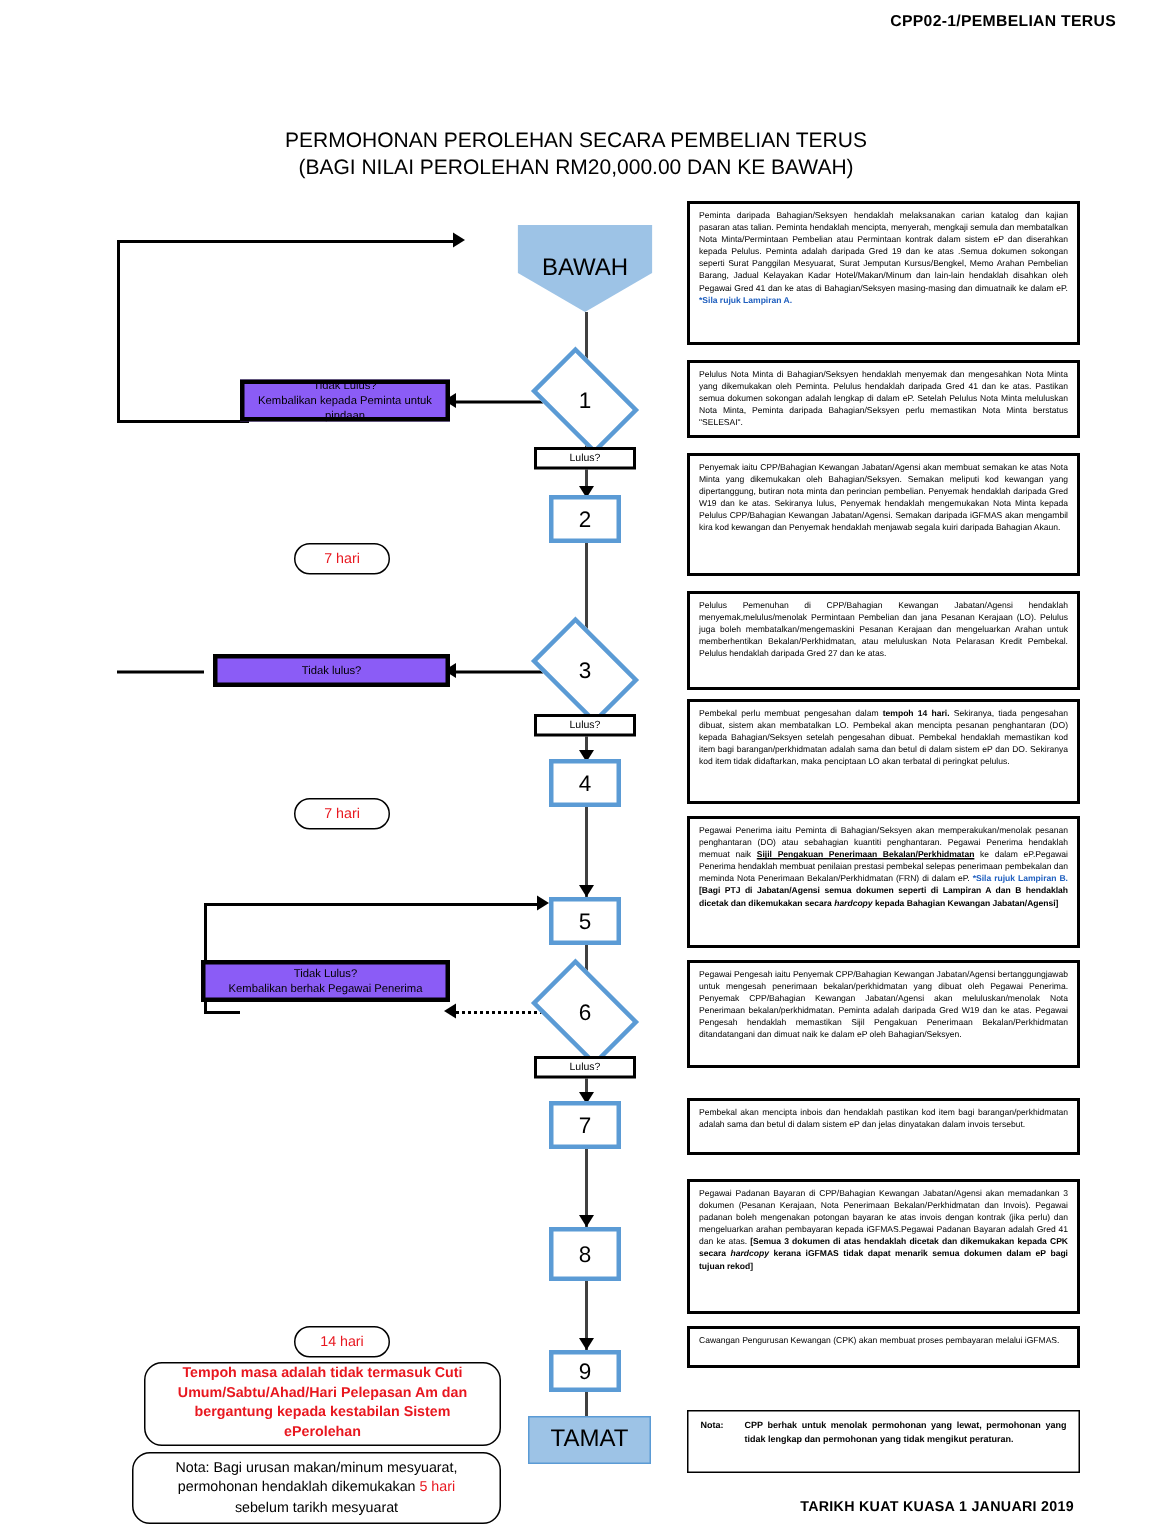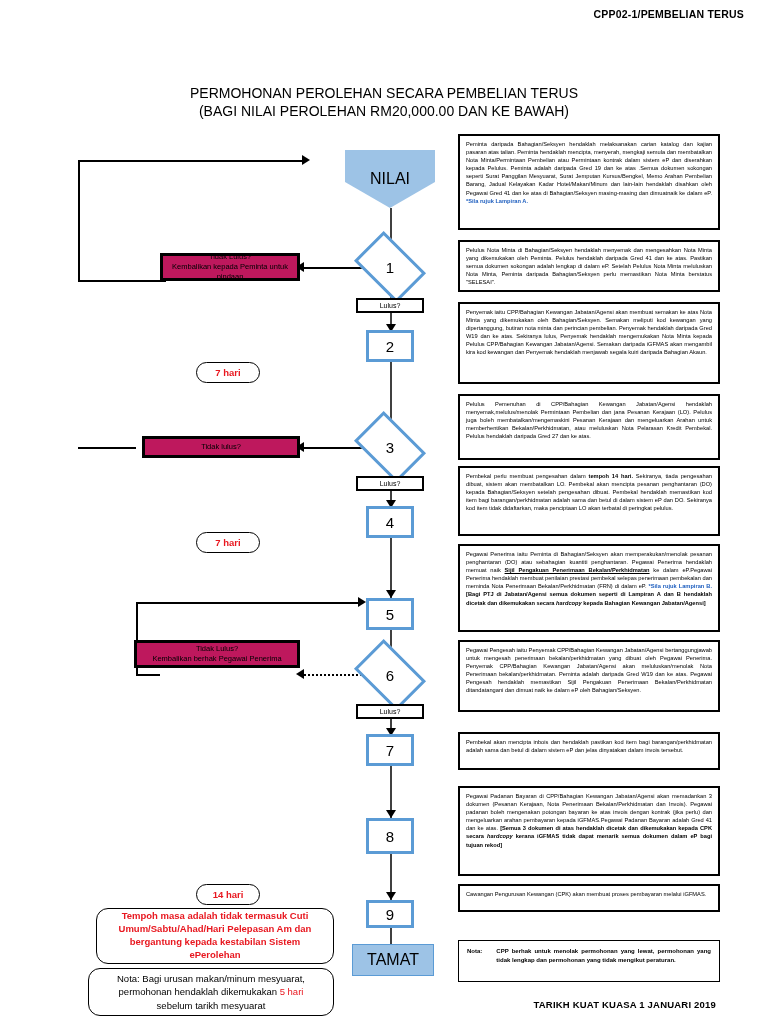--- a/index.html
+++ b/index.html
@@ -68,21 +68,21 @@
   
   .lulus-label {
     position: absolute;
     background: #fff;
     border: 2px solid #000;
     display: flex; align-items: center; justify-content: center;
     font-size: 7px;
   }
   .reject-box {
     position: absolute;
-    background: #be185d;
+    background: #8b5cf6;
     border: 3px solid #000;
     display: flex; flex-direction: column;
     align-items: center; justify-content: center;
     font-size: 7.5px; line-height: 1.3; text-align: center;
   }
 
   
   .pill {
     position: absolute;
     background: #fff;
@@ -92,21 +92,21 @@
     align-items: center; justify-content: center;
     text-align: center;
   }
   .pill .big-red {
     color: #e8171f; font-weight: bold; font-size: 17px; margin-bottom: 3px;
   }
   .pill .small-blk {
     color: #000; font-weight: bold; font-size: 8px; line-height: 1.45;
   }
   .pill .days {
-    color: #e8171f; font-weight: bold; font-size: 9.5px;
+    color: #e8171f; font-weight: normal; font-size: 9.5px;
   }
   .pill .red-note {
     color: #e8171f; font-weight: bold; font-size: 9.5px; line-height: 1.35;
     padding: 0 8px;
   }
   .pill .blk-note {
     color: #000; font-weight: normal; font-size: 9.5px; line-height: 1.4;
     padding: 0 8px;
   }
   .pill .blk-note .r { color: #e8171f; }
@@ -227,21 +227,21 @@
   <div class="ln ln-h ln-blk" style="left:78px; top:447px; width:58px;"></div>
 
   <div class="ln-dot" style="left:300px; top:674px; width:62px;"></div>
   <div class="arrow-l" style="left:296px; top:669px;"></div>
   <div class="ln ln-h ln-blk" style="left:136px; top:674px; width:24px;"></div>
   <div class="ln ln-v ln-blk" style="left:136px; top:602px; height:74px;"></div>
   <div class="ln ln-h ln-blk" style="left:136px; top:602px; width:226px;"></div>
   <div class="arrow-r" style="left:358px; top:597px;"></div>
 
   <div class="node-term node-start" style="left:345px; top:150px; width:90px; height:58px;">
-    <span>NILAI</span>
+    <span>BAWAH</span>
   </div>
 
   <div class="node-dec" style="left:360px; top:246px; width:60px; height:42px;">
     <div class="dia"></div>
     <span>1</span>
   </div>
 
   <div class="lulus-label" style="left:356px; top:298px; width:68px; height:15px;">
     <span>Lulus?</span>
   </div>

